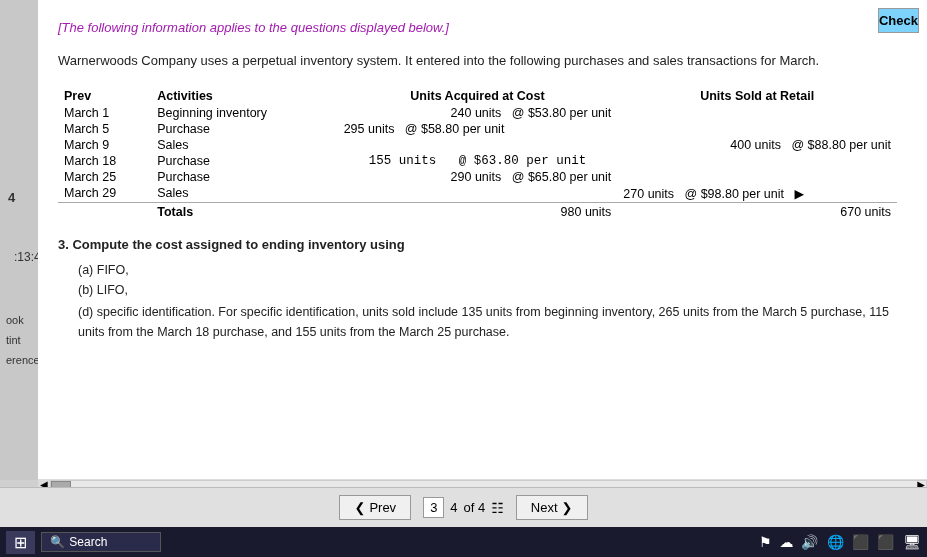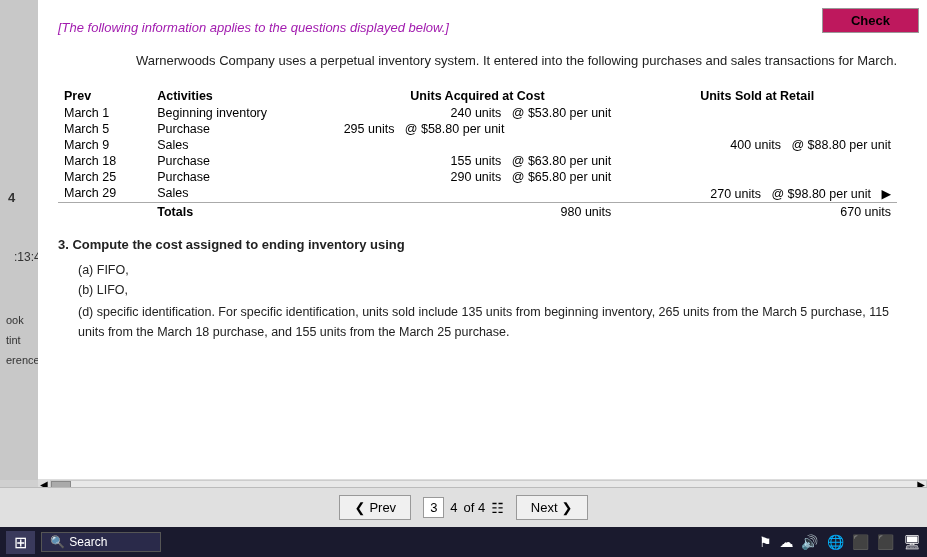--- a/index.html
+++ b/index.html
@@ -63,23 +63,23 @@
       bottom: 57px;
       background: #ffffff;
       overflow: hidden;
     }
 
     
     .check-btn {
       position: absolute;
       top: 8px;
       right: 8px;
-      background: #be185d;
+      background: #7dd3fc;
       border: 1px solid #999;
-      padding: 4px 28px;
+      padding: 4px 0;
       cursor: pointer;
       font-size: 13px;
       font-weight: bold;
     }
 
     
     .content-inner {
       padding: 20px 30px 10px 20px;
     }
 
@@ -88,21 +88,20 @@
       font-size: 13px;
       color: #a21caf;
       margin-bottom: 16px;
     }
 
     .description-text {
       font-size: 13px;
       color: #222;
       margin-bottom: 16px;
       line-height: 1.5;
-      text-align: right;
     }
 
     
     .table-area {
       margin: 0 0 16px 0;
       font-size: 12.5px;
     }
 
     
     .question-text {
@@ -300,34 +299,34 @@
           </tr>
           <tr>
             <td style="padding:1px 6px;">March 9</td>
             <td style="padding:1px 6px;">Sales</td>
             <td style="padding:1px 6px;"></td>
             <td style="padding:1px 6px; text-align:right;">400 units &nbsp; @ $88.80 per unit</td>
           </tr>
           <tr>
             <td style="padding:1px 6px;">March 18</td>
             <td style="padding:1px 6px;">Purchase</td>
-            <td style="padding:1px 6px; text-align:right;">155 units &nbsp; @ $63.80 per unit</td>
+            <td style="padding:1px 6px; text-align:center;font-family:Liberation Mono, monospace;">155 units &nbsp; @ $63.80 per unit</td>
             <td style="padding:1px 6px;"></td>
           </tr>
           <tr>
             <td style="padding:1px 6px;">March 25</td>
             <td style="padding:1px 6px;">Purchase</td>
             <td style="padding:1px 6px; text-align:right;">290 units &nbsp; @ $65.80 per unit</td>
             <td style="padding:1px 6px;"></td>
           </tr>
           <tr>
             <td style="padding:1px 6px;">March 29</td>
             <td style="padding:1px 6px;">Sales</td>
             <td style="padding:1px 6px;"></td>
-            <td style="padding:1px 6px; text-align:right;">270 units &nbsp; @ $98.80 per unit &nbsp; ▶</td>
+            <td style="padding:1px 6px; text-align:left;">270 units &nbsp; @ $98.80 per unit &nbsp; ▶</td>
           </tr>
           <tr style="border-top:1px solid #aaa;">
             <td style="padding:2px 6px;"></td>
             <td style="padding:2px 6px; font-weight:bold;">Totals</td>
             <td style="padding:2px 6px; text-align:right;">980 units</td>
             <td style="padding:2px 6px; text-align:right;">670 units</td>
           </tr>
         </tbody>
       </table>
     </div>

